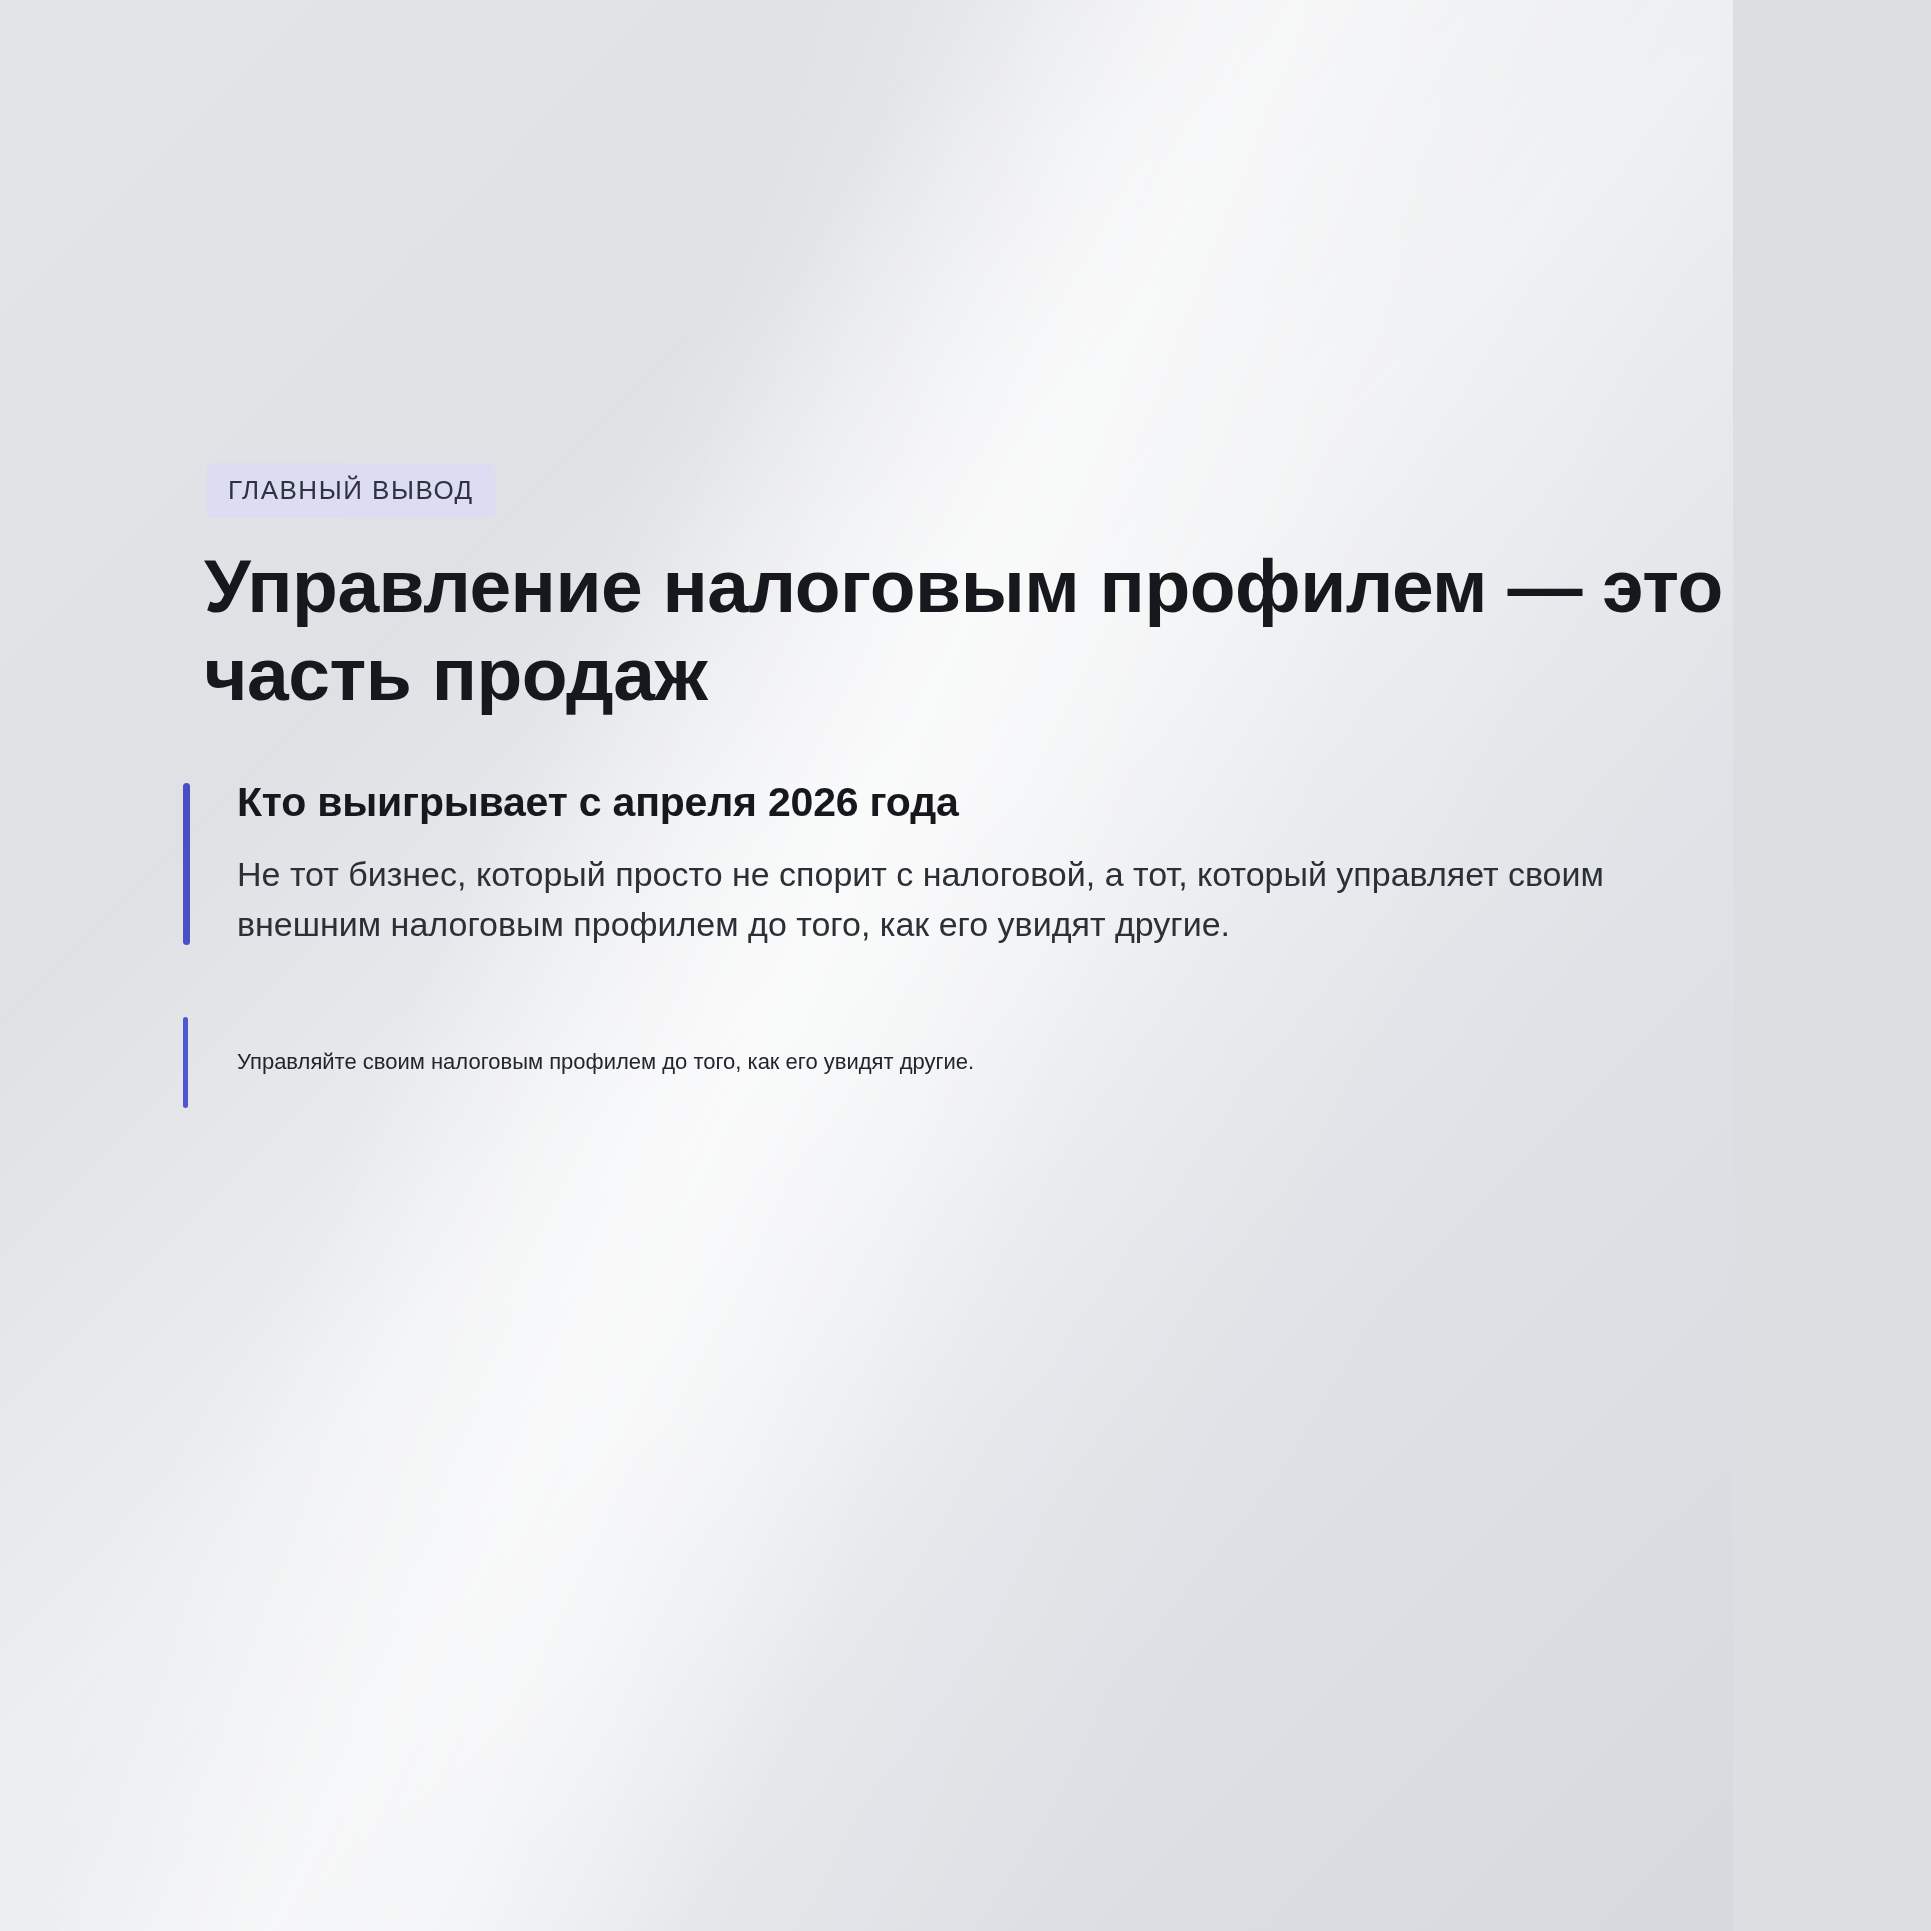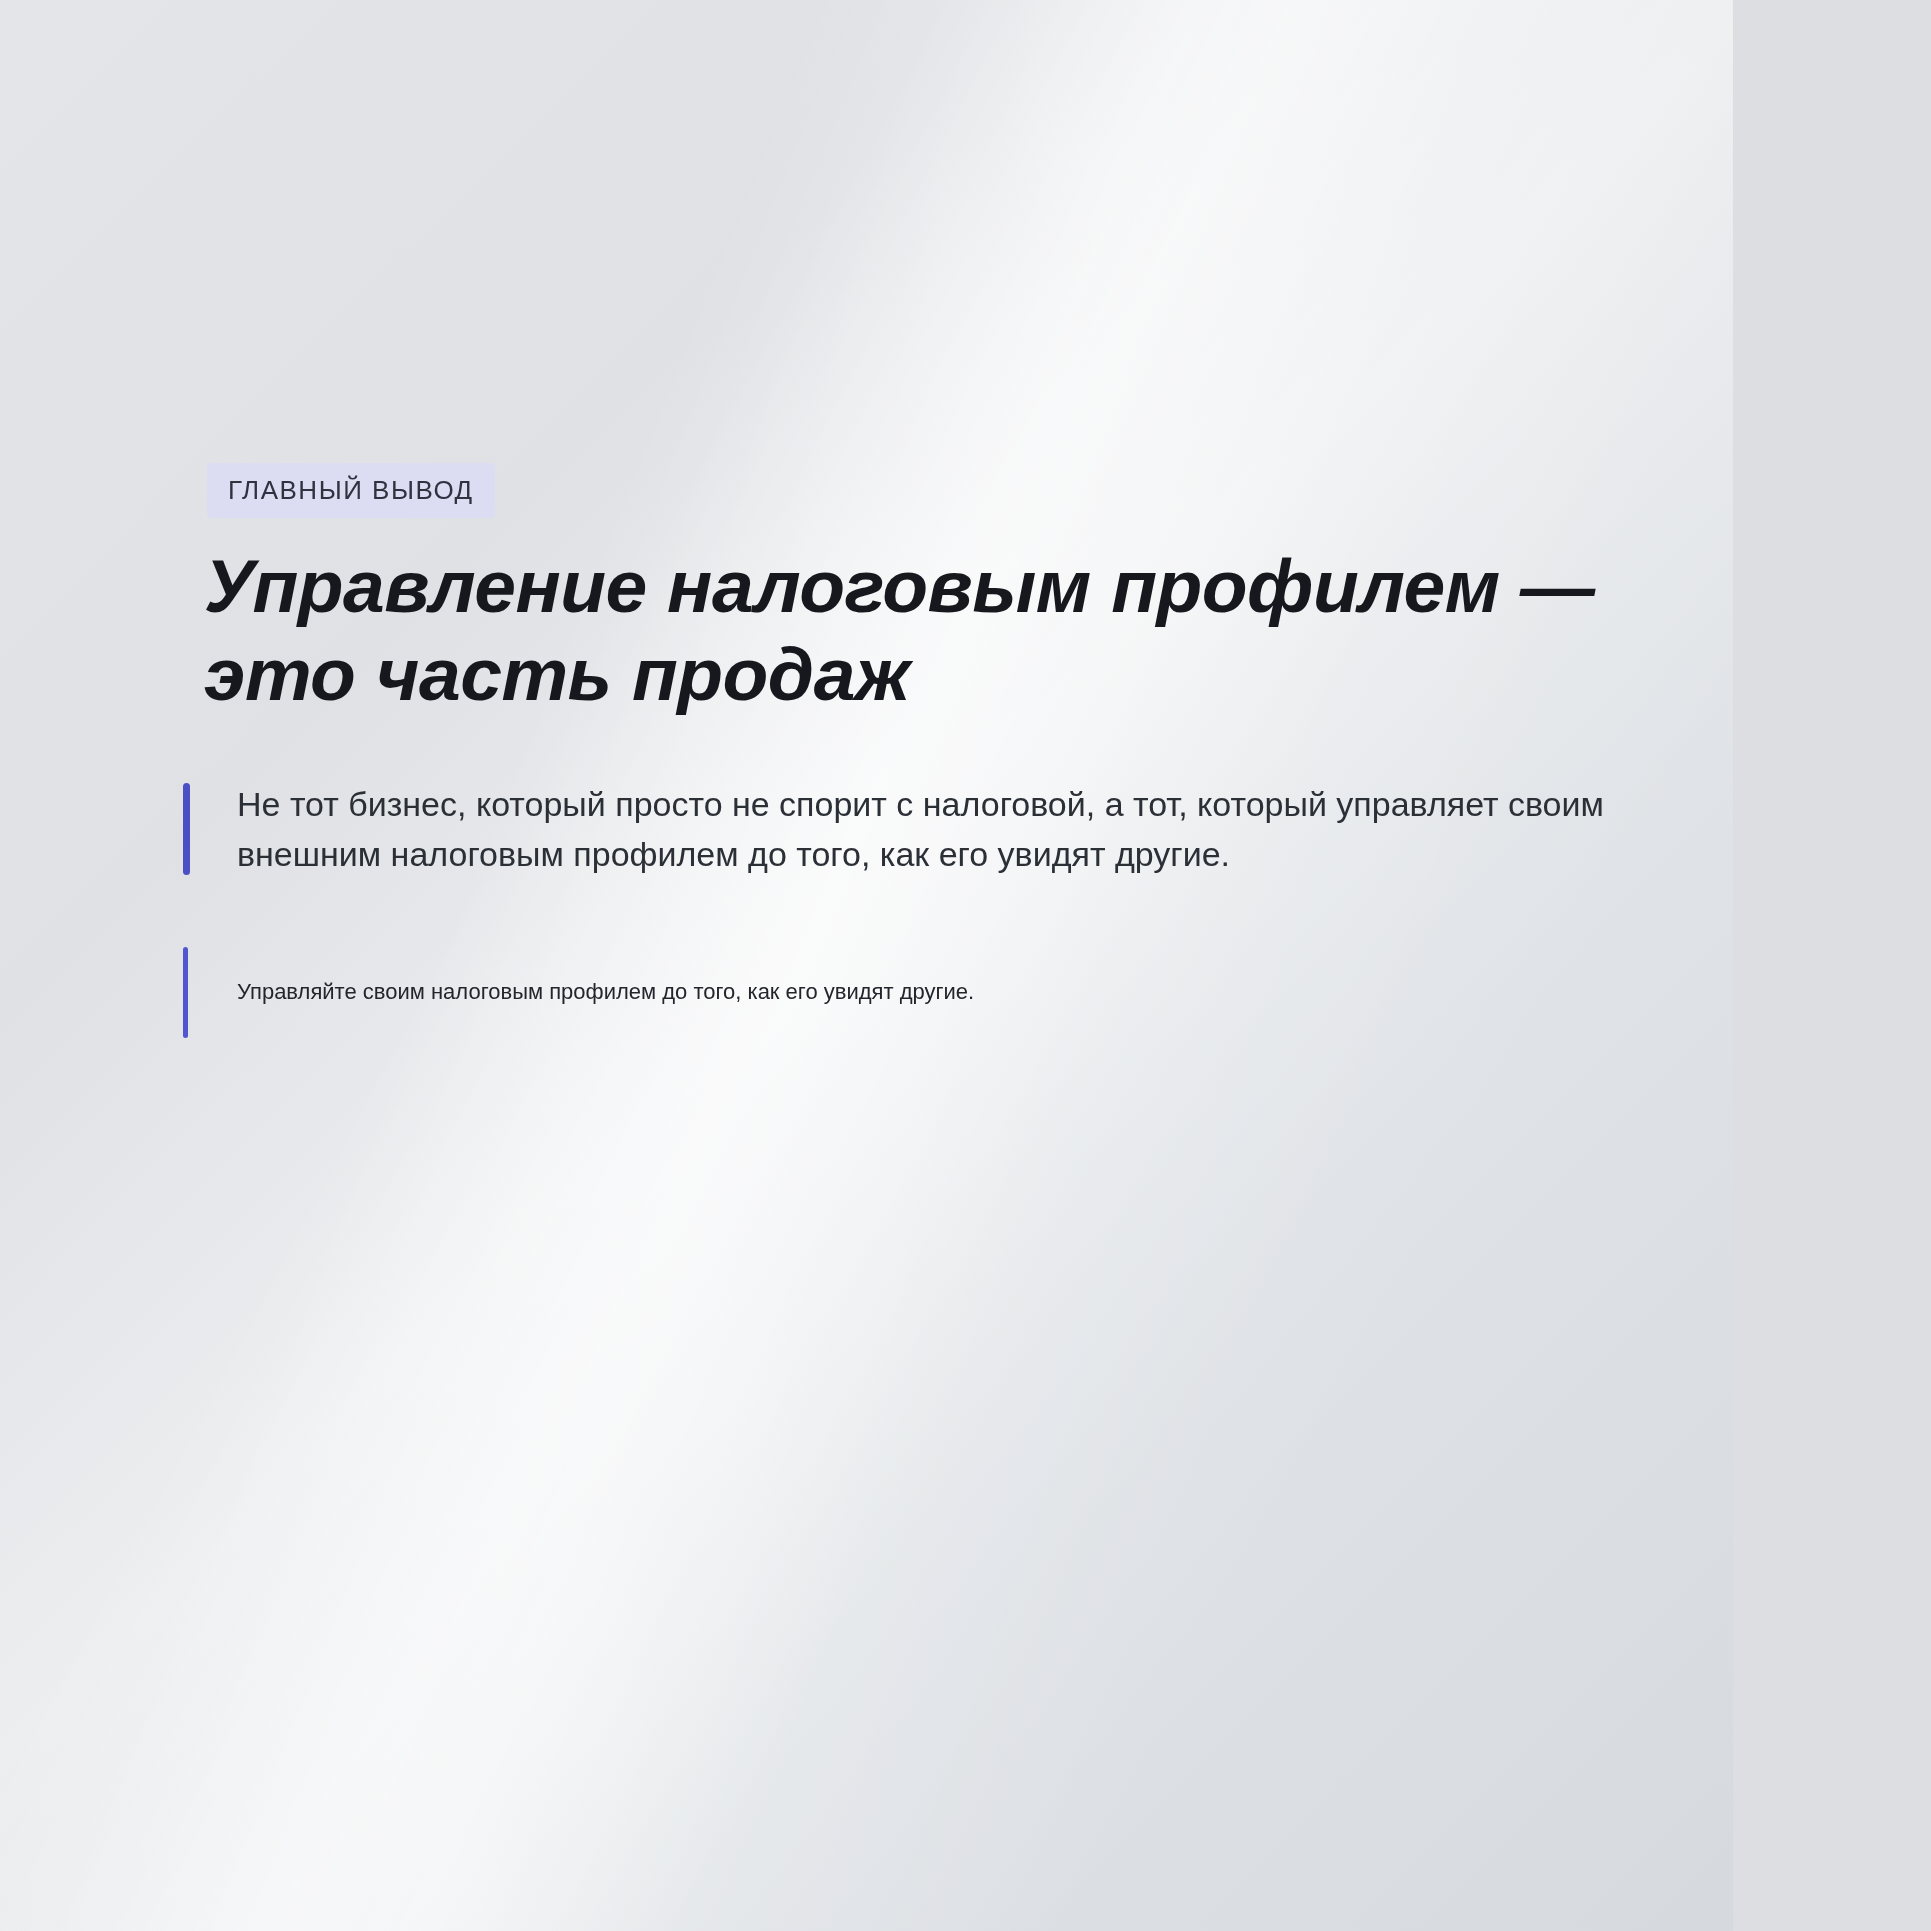--- a/index.html
+++ b/index.html
@@ -52,21 +52,20 @@
   }
 
   .headline {
     margin: 25px 0 0 21px;
     font-size: 75px;
     line-height: 1.17;
     font-weight: 700;
     letter-spacing: -0.5px;
     color: #16181d;
     max-width: 1545px;
-    font-style: italic;
   }
 
   .blocks {
     margin-top: 60px;
   }
 
   .block {
     position: relative;
     padding-left: 54px;
     margin-bottom: 64px;
@@ -119,20 +118,21 @@
 
   <div class="content">
 
     <div class="eyebrow">ГЛАВНЫЙ ВЫВОД</div>
 
     <h1 class="headline">Управление налоговым профилем — это часть продаж</h1>
 
     <div class="blocks">
 
       <div class="block">
+        <div class="block-title">Кто выигрывает с апреля 2026 года</div>
         <div class="block-text">Не тот бизнес, который просто не спорит с налоговой, а тот, который управляет своим внешним налоговым профилем до того, как его увидят другие.</div>
       </div>
 
 
       <div class="block thin note">
         <div class="block-text"> Управляйте своим налоговым профилем до того, как его увидят другие.</div>
       </div>
 
     </div>
   </div>

